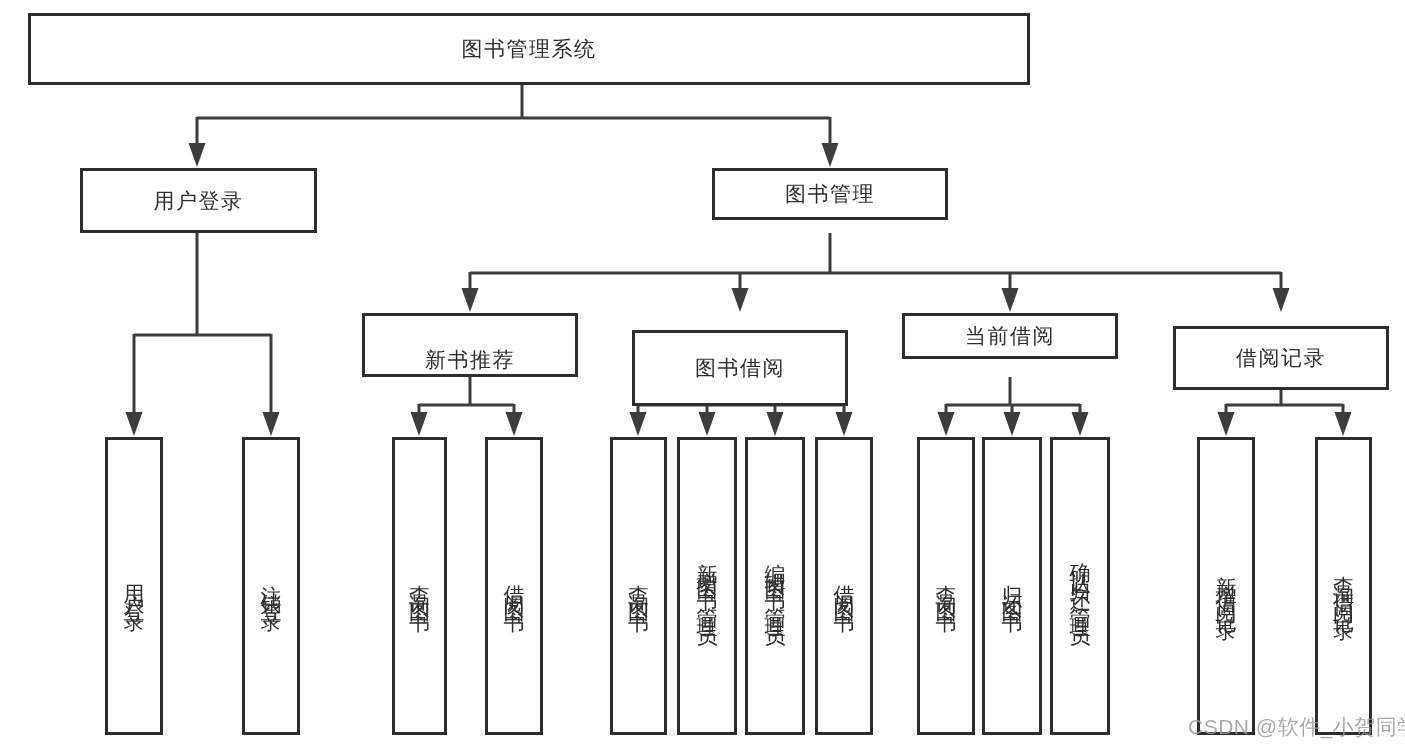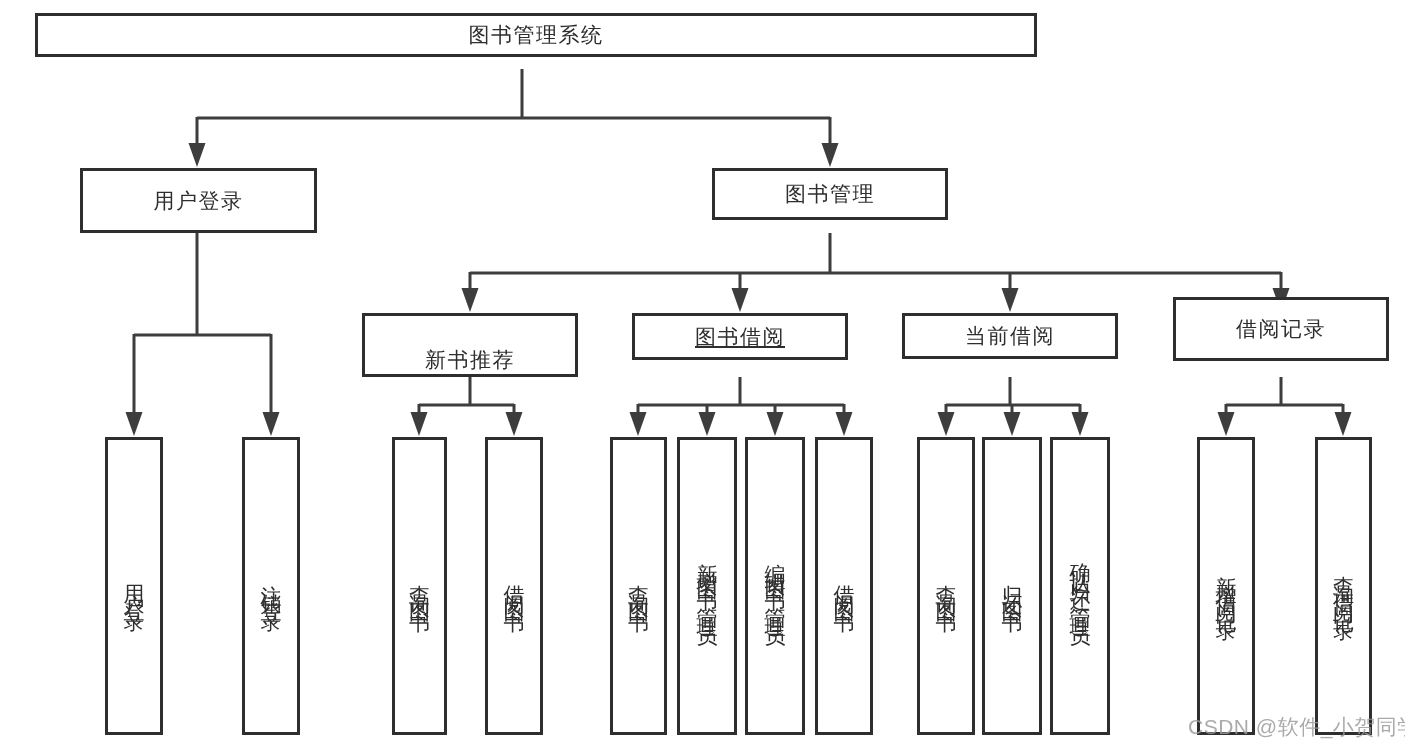--- a/index.html
+++ b/index.html
@@ -64,41 +64,41 @@
       <polygon points="775,436 766.5,412 783.5,412"></polygon>
       <polygon points="844,436 835.5,412 852.5,412"></polygon>
       <polygon points="946,436 937.5,412 954.5,412"></polygon>
       <polygon points="1012,436 1003.5,412 1020.5,412"></polygon>
       <polygon points="1080,436 1071.5,412 1088.5,412"></polygon>
       <polygon points="1226,436 1217.5,412 1234.5,412"></polygon>
       <polygon points="1343,436 1334.5,412 1351.5,412"></polygon>
     </g>
   </svg>
 
-  <div class="node" style="left:35px; top:13px; width:1002px; height:44px;">
+  <div class="node" style="left:28px; top:13px; width:1002px; height:72px;">
     <span>图书管理系统</span>
   </div>
 
   <div class="node" style="left:80px; top:168px; width:237px; height:65px;">
     <span>用户登录</span>
   </div>
   <div class="node" style="left:712px; top:168px; width:236px; height:52px;">
     <span>图书管理</span>
   </div>
 
   <div class="node" style="left:362px; top:313px; width:216px; height:64px;align-items:flex-end;">
     <span>新书推荐</span>
   </div>
-  <div class="node" style="left:632px; top:313px; width:216px; height:47px;text-decoration:underline;">
+  <div class="node" style="left:632px; top:330px; width:216px; height:76px;">
     <span>图书借阅</span>
   </div>
   <div class="node" style="left:902px; top:313px; width:216px; height:46px;">
     <span>当前借阅</span>
   </div>
-  <div class="node" style="left:1173px; top:297px; width:216px; height:64px;">
+  <div class="node" style="left:1173px; top:326px; width:216px; height:64px;">
     <span>借阅记录</span>
   </div>
 
   <div class="node leaf" style="left:105px; top:437px; width:58px; height:298px;">
     <span class="vtext">用户登录</span>
   </div>
   <div class="node leaf" style="left:242px; top:437px; width:58px; height:298px;">
     <span class="vtext">注销登录</span>
   </div>
 

